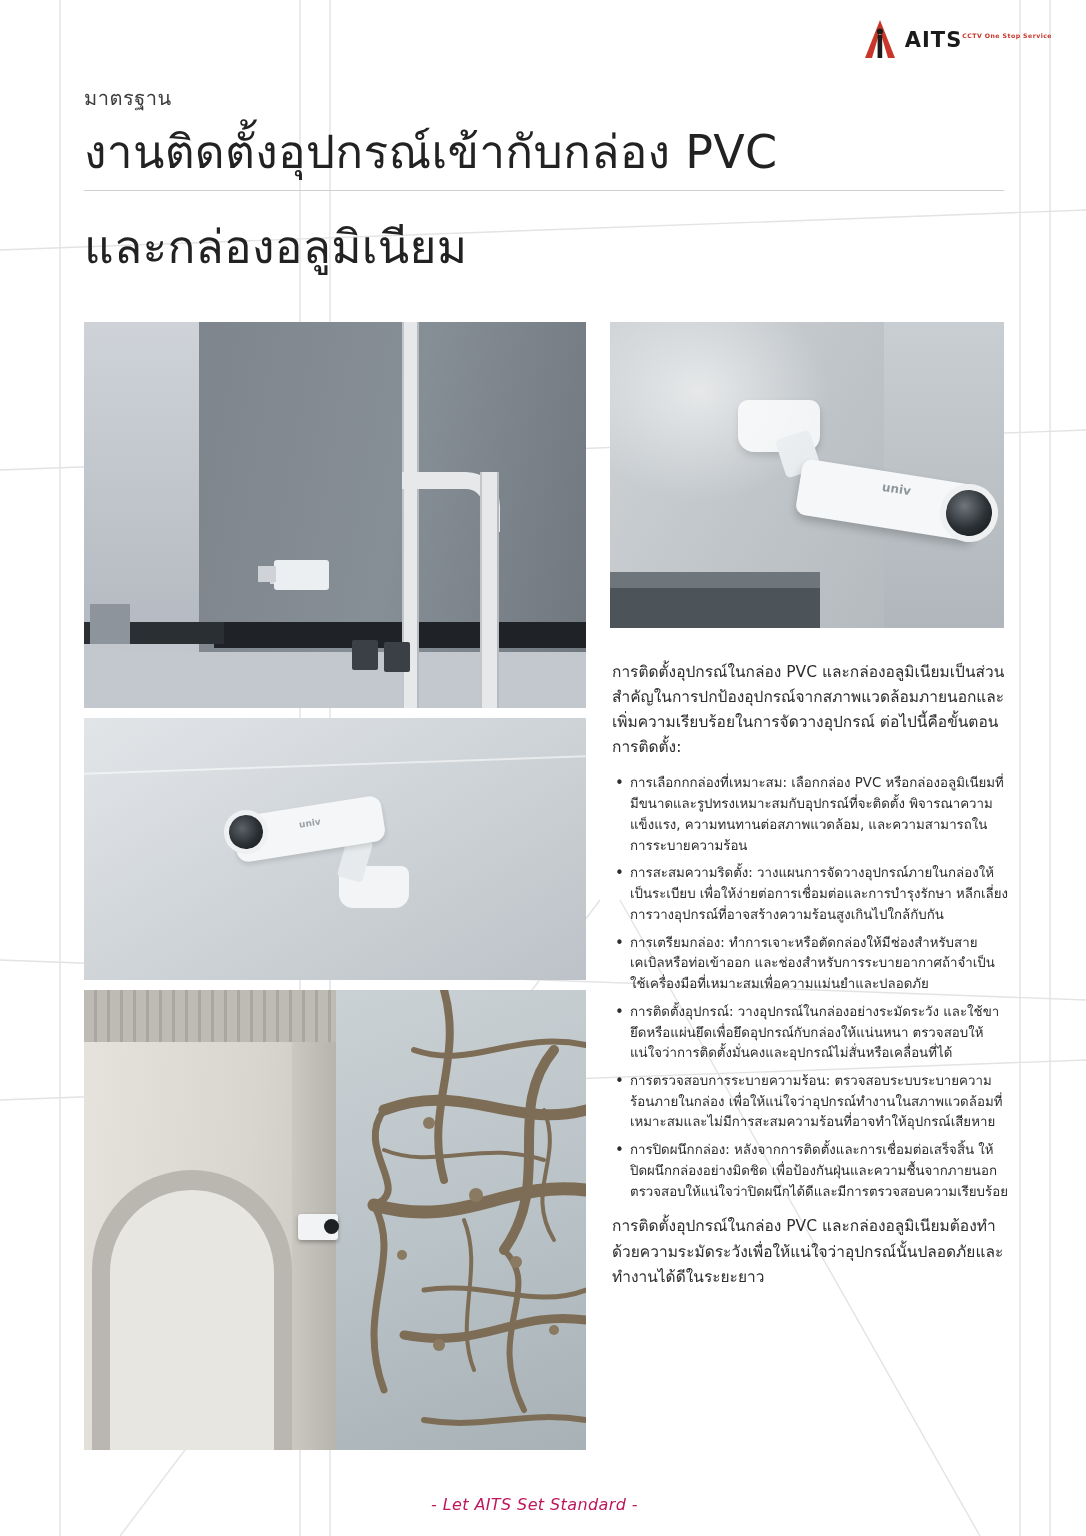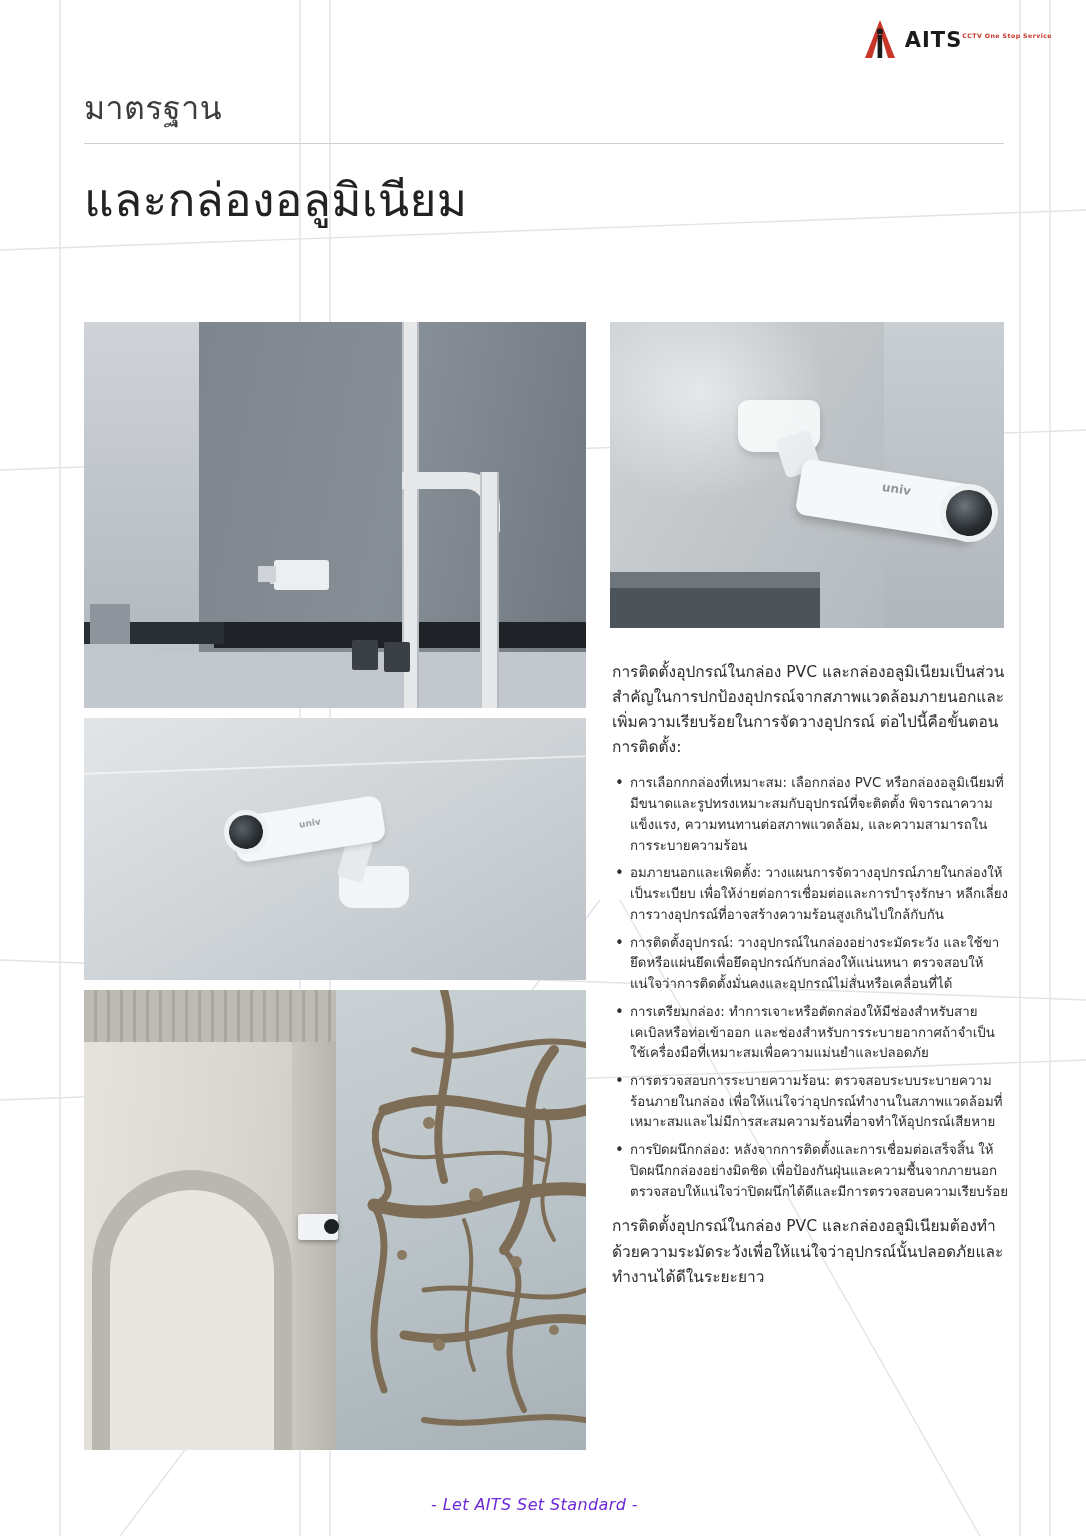--- a/index.html
+++ b/index.html
@@ -49,21 +49,21 @@
   }
 
   .title-wrap {
     position: absolute;
     left: 84px;
     top: 82px;
     width: 920px;
     z-index: 5;
   }
   .kicker {
-    font-size: 32px;
+    font-size: 20px;
     color: #3c3c3c;
     letter-spacing: .5px;
     margin-bottom: 10px;
   }
   .title-main {
     font-size: 46px;
     color: #222;
     font-weight: 400;
     letter-spacing: .3px;
     line-height: 1.22;
@@ -187,21 +187,21 @@
     margin-top: 12px;
   }
 
   
   .footer {
     position: absolute;
     left: 0; right: 17px; bottom: 22px;
     text-align: center;
     font-size: 16px;
     font-style: italic;
-    color: #6d28d9;
+    color: #be185d;
     letter-spacing: .4px;
     z-index: 5;
   }
 </style>
 </head>
 <body>
 
 <svg class="bg-lines" width="1086" height="1536" viewBox="0 0 1086 1536" aria-hidden="true">
   <g stroke="#e2e3e5" stroke-width="1.4" fill="none">
     <path d="M330 0 L330 1536"></path>
@@ -228,20 +228,21 @@
     </svg>
   </div>
   <div class="logo-text">
     <span class="logo-name">AITS</span>
     <span class="logo-tag">CCTV One Stop Service</span>
   </div>
 </div>
 
 <div class="title-wrap">
   <div class="kicker">มาตรฐาน</div>
+  <div class="title-main">งานติดตั้งอุปกรณ์เข้ากับกล่อง PVC</div>
   <div class="title-rule"></div>
   <div class="title-sub">และกล่องอลูมิเนียม</div>
 </div>
 
 <div class="photo" id="photo-building">
   <div class="bld-sky"></div>
   <div class="bld-wall2"></div>
   <div class="bld-wall"></div>
   <div class="bld-dark"></div>
   <div class="bld-eave"></div>
@@ -315,29 +316,29 @@
 </div>
 
 <div class="copy">
   <p class="lead">การติดตั้งอุปกรณ์ในกล่อง PVC และกล่องอลูมิเนียมเป็นส่วนสำคัญในการปกป้องอุปกรณ์จากสภาพแวดล้อมภายนอกและเพิ่มความเรียบร้อยในการจัดวางอุปกรณ์ ต่อไปนี้คือขั้นตอนการติดตั้ง:</p>
 
   <ul class="steps">
     <li>
       <b>การเลือกกกล่องที่เหมาะสม:</b><span> เลือกกล่อง PVC หรือกล่องอลูมิเนียมที่มีขนาดและรูปทรงเหมาะสมกับอุปกรณ์ที่จะติดตั้ง พิจารณาความแข็งแรง, ความทนทานต่อสภาพแวดล้อม, และความสามารถในการระบายความร้อน</span>
     </li>
     <li>
-      <b>อมภายนอกและเพิดตั้ง:</b><span> วางแผนการจัดวางอุปกรณ์ภายในกล่องให้เป็นระเบียบ เพื่อให้ง่ายต่อการเชื่อมต่อและการบำรุงรักษา หลีกเลี่ยงการวางอุปกรณ์ที่อาจสร้างความร้อนสูงเกินไปใกล้กับกัน</span>
+      <b>การสะสมความริดตั้ง:</b><span> วางแผนการจัดวางอุปกรณ์ภายในกล่องให้เป็นระเบียบ เพื่อให้ง่ายต่อการเชื่อมต่อและการบำรุงรักษา หลีกเลี่ยงการวางอุปกรณ์ที่อาจสร้างความร้อนสูงเกินไปใกล้กับกัน</span>
+    </li>
+    <li>
+      <b>การเตรียมกล่อง:</b><span> ทำการเจาะหรือตัดกล่องให้มีช่องสำหรับสายเคเบิลหรือท่อเข้าออก และช่องสำหรับการระบายอากาศถ้าจำเป็น ใช้เครื่องมือที่เหมาะสมเพื่อความแม่นยำและปลอดภัย</span>
     </li>
     <li>
       <b>การติดตั้งอุปกรณ์:</b><span> วางอุปกรณ์ในกล่องอย่างระมัดระวัง และใช้ขายึดหรือแผ่นยึดเพื่อยึดอุปกรณ์กับกล่องให้แน่นหนา ตรวจสอบให้แน่ใจว่าการติดตั้งมั่นคงและอุปกรณ์ไม่สั่นหรือเคลื่อนที่ได้</span>
     </li>
     <li>
-      <b>การเตรียมกล่อง:</b><span> ทำการเจาะหรือตัดกล่องให้มีช่องสำหรับสายเคเบิลหรือท่อเข้าออก และช่องสำหรับการระบายอากาศถ้าจำเป็น ใช้เครื่องมือที่เหมาะสมเพื่อความแม่นยำและปลอดภัย</span>
-    </li>
-    <li>
       <b>การตรวจสอบการระบายความร้อน:</b><span> ตรวจสอบระบบระบายความร้อนภายในกล่อง เพื่อให้แน่ใจว่าอุปกรณ์ทำงานในสภาพแวดล้อมที่เหมาะสมและไม่มีการสะสมความร้อนที่อาจทำให้อุปกรณ์เสียหาย</span>
     </li>
     <li>
       <b>การปิดผนึกกล่อง:</b><span> หลังจากการติดตั้งและการเชื่อมต่อเสร็จสิ้น ให้ปิดผนึกกล่องอย่างมิดชิด เพื่อป้องกันฝุ่นและความชื้นจากภายนอก ตรวจสอบให้แน่ใจว่าปิดผนึกได้ดีและมีการตรวจสอบความเรียบร้อย</span>
     </li>
   </ul>
 
   <p class="closing">การติดตั้งอุปกรณ์ในกล่อง PVC และกล่องอลูมิเนียมต้องทำด้วยความระมัดระวังเพื่อให้แน่ใจว่าอุปกรณ์นั้นปลอดภัยและทำงานได้ดีในระยะยาว</p>
 </div>
 

